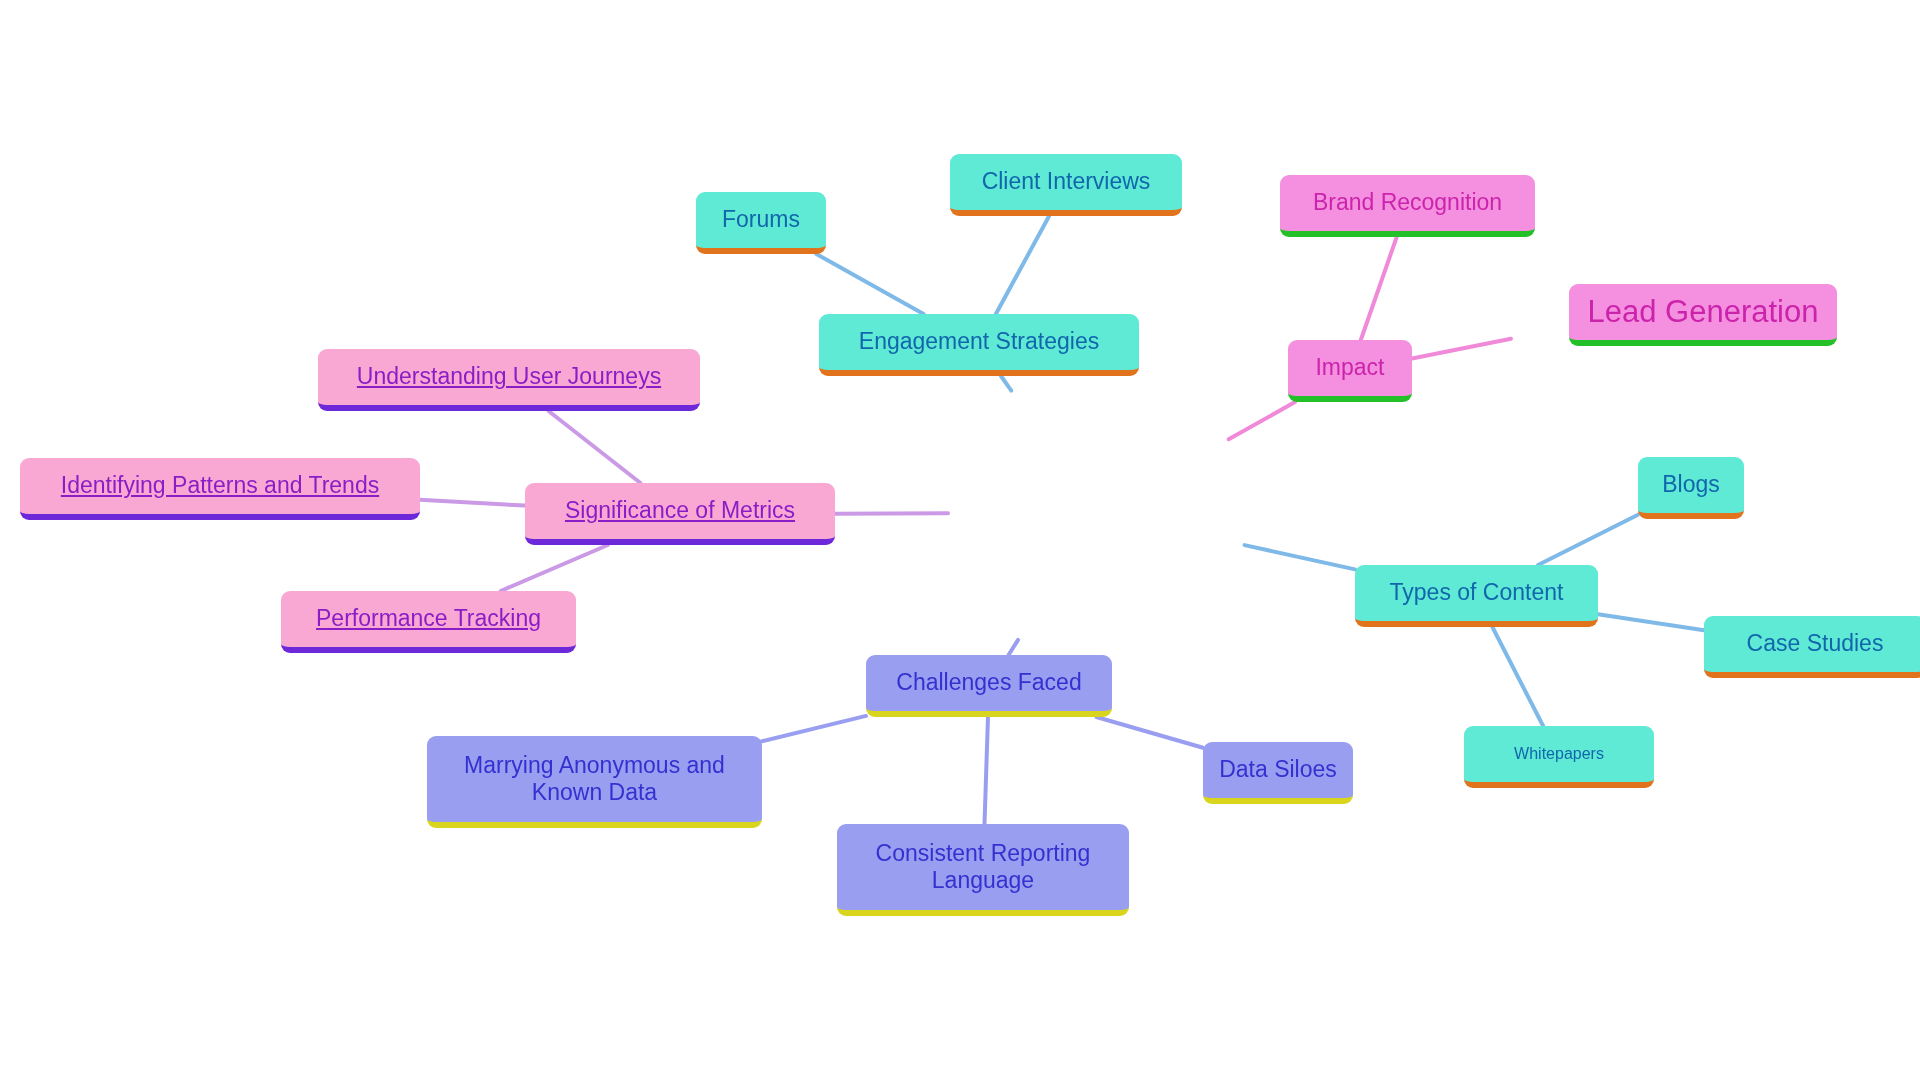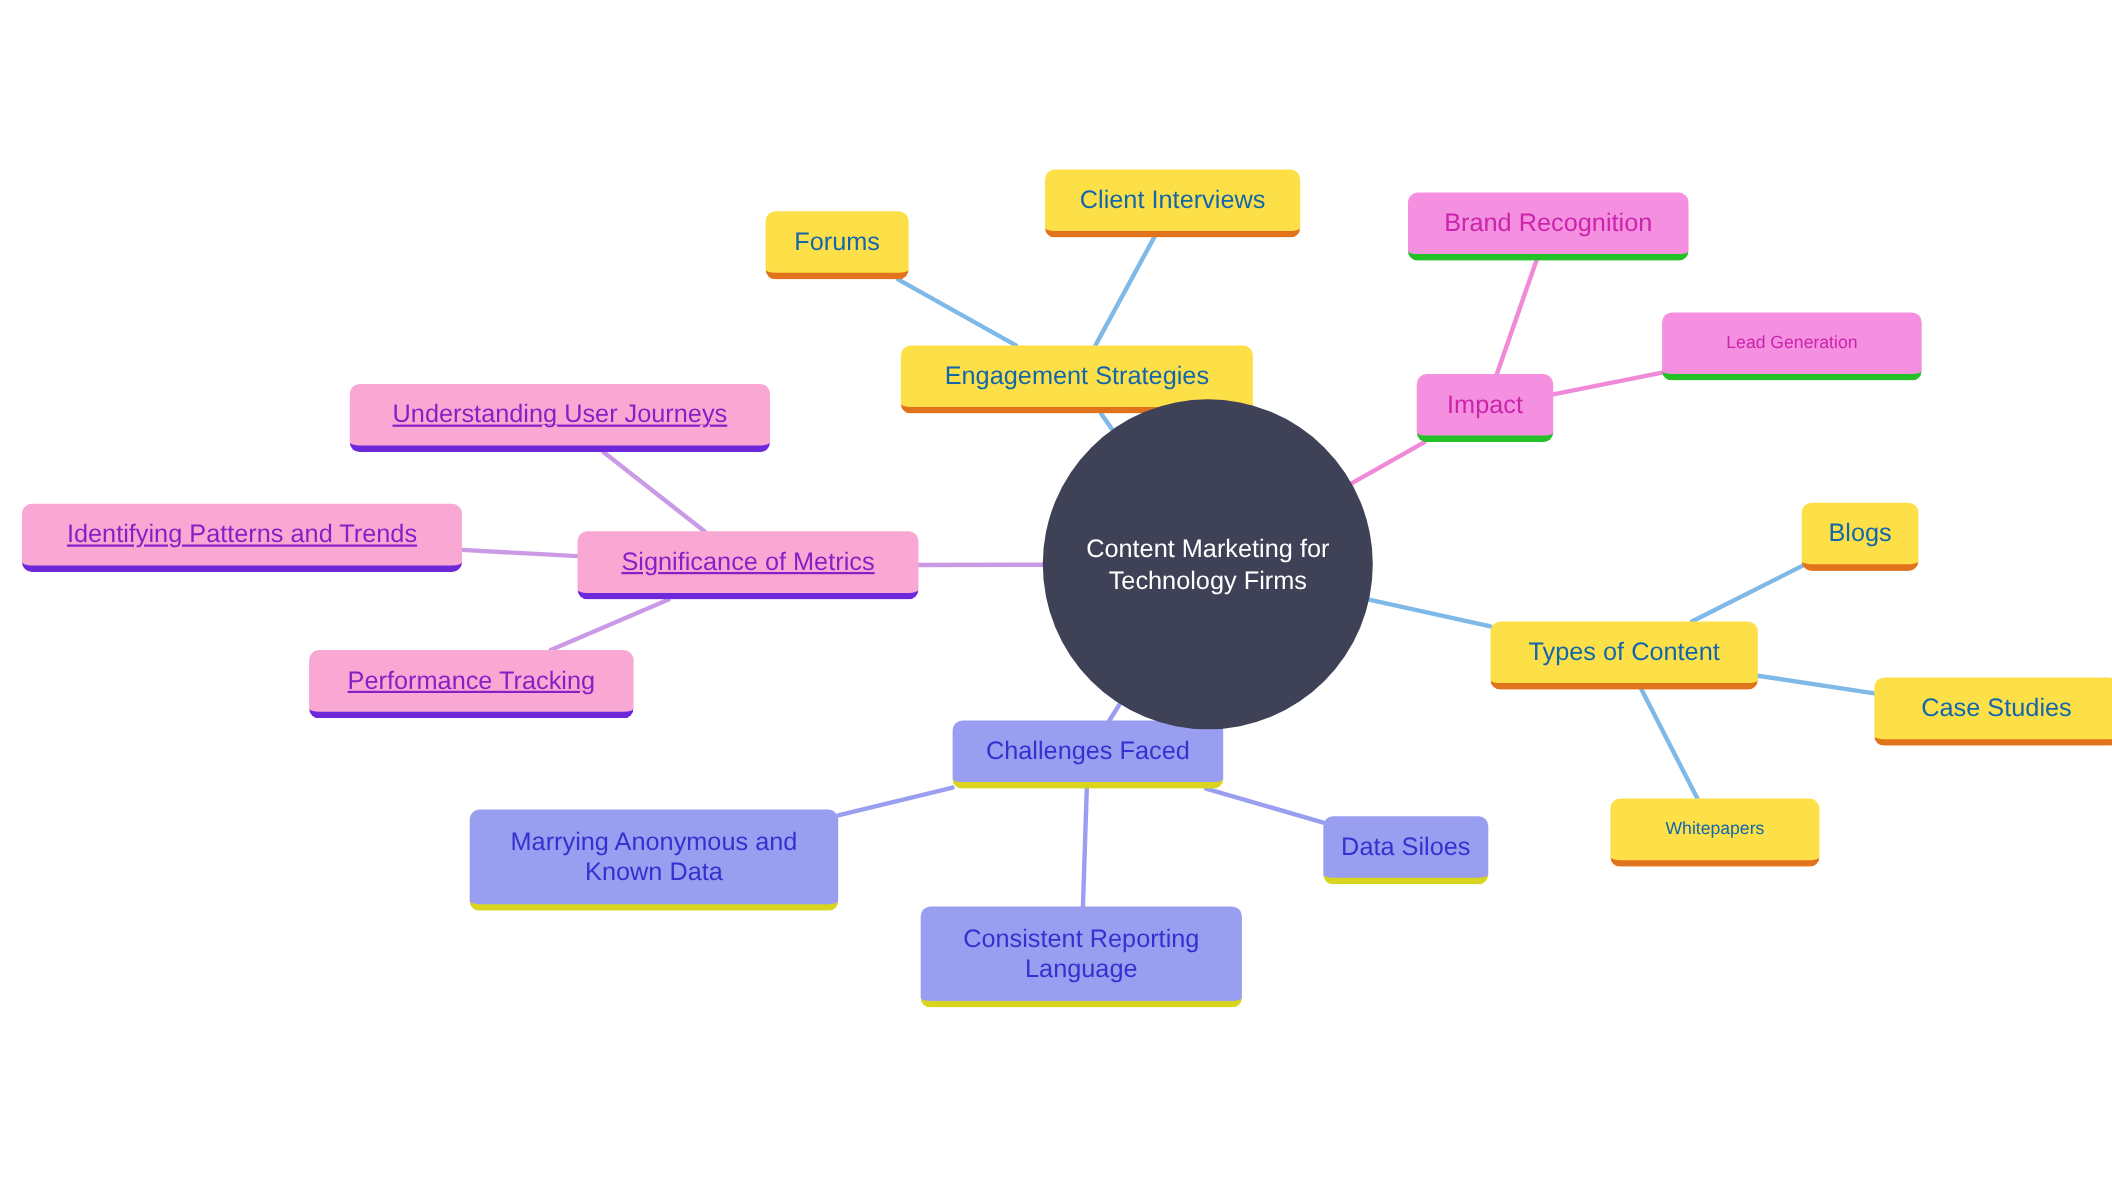--- a/index.html
+++ b/index.html
@@ -27,21 +27,21 @@
     box-sizing: border-box;
     border-radius: 9px;
     display: flex;
     align-items: center;
     justify-content: center;
     text-align: center;
     line-height: 1.18;
     white-space: pre-line;
     z-index: 5;
   }
-  .node.blue  { background: #fde047; color: #1266ac; border-bottom: 6px solid #e2731d; }
+  .node.blue  { background: #5eead4; color: #1266ac; border-bottom: 6px solid #e2731d; }
   .node.pink  { background: #f490df; color: #cb23ab; border-bottom: 6px solid #23c028; }
   .node.purple{ background: #f9a8d4; color: #8a1dc6; border-bottom: 6px solid #6d28d9; text-decoration: underline; }
   .node.indigo{ background: #9a9ef1; color: #3530cf; border-bottom: 6px solid #d9d51f; }
 
   .central {
     position: absolute;
     border-radius: 50%;
     background: #3f4157;
     color: #ffffff;
     display: flex;
@@ -75,34 +75,30 @@
       <line x1="948.0004292465721" y1="513.3588506477355" x2="835" y2="513.6291866028708" stroke="#cb9ae6" stroke-width="4" stroke-linecap="round"></line>
       <line x1="640.4402985074627" y1="483" x2="548.5597014925373" y2="411" stroke="#cb9ae6" stroke-width="4" stroke-linecap="round"></line>
       <line x1="525" y1="505.57608695652175" x2="420" y2="499.8695652173913" stroke="#cb9ae6" stroke-width="4" stroke-linecap="round"></line>
       <line x1="607.8101851851852" y1="545" x2="500.6898148148148" y2="591" stroke="#cb9ae6" stroke-width="4" stroke-linecap="round"></line>
     </svg>
   <div id="nodes-layer">
       <div class="node blue" style="left: 696px; top: 192px; width: 130px; height: 62px; font-size: 23px; text-align: center;"><span>Forums</span></div>
       <div class="node blue" style="left: 950px; top: 154px; width: 232px; height: 62px; font-size: 23px;"><span>Client Interviews</span></div>
       <div class="node blue" style="left: 819px; top: 314px; width: 320px; height: 62px; font-size: 23px;"><span>Engagement Strategies</span></div>
       <div class="node pink" style="left: 1280px; top: 175px; width: 255px; height: 62px; font-size: 23px; align-items: center;"><span>Brand Recognition</span></div>
-      <div class="node pink" style="left: 1511px; top: 284px; width: 236px; height: 62px; font-size: 16px;"><span>Lead Generation</span></div>
+      <div class="node pink" style="left: 1569px; top: 284px; width: 268px; height: 62px; font-size: 31px;"><span>Lead Generation</span></div>
       <div class="node pink" style="left: 1288px; top: 340px; width: 124px; height: 62px; font-size: 23px;"><span>Impact</span></div>
       <div class="node blue" style="left: 1355px; top: 565px; width: 243px; height: 62px; font-size: 23px; justify-content: center;"><span>Types of Content</span></div>
       <div class="node blue" style="left: 1638px; top: 457px; width: 106px; height: 62px; font-size: 23px;"><span>Blogs</span></div>
       <div class="node blue" style="left: 1704px; top: 616px; width: 222px; height: 62px; font-size: 23px;"><span>Case Studies</span></div>
       <div class="node blue" style="left: 1464px; top: 726px; width: 190px; height: 62px; font-size: 16px;"><span>Whitepapers</span></div>
       <div class="node indigo" style="left: 866px; top: 655px; width: 246px; height: 62px; font-size: 23px;"><span>Challenges Faced</span></div>
       <div class="node indigo" style="left: 1203px; top: 742px; width: 150px; height: 62px; font-size: 23px;"><span>Data Siloes</span></div>
       <div class="node indigo" style="left: 427px; top: 736px; width: 335px; height: 92px; font-size: 23px;"><span>Marrying Anonymous and
 Known Data</span></div>
       <div class="node indigo" style="left: 837px; top: 824px; width: 292px; height: 92px; font-size: 23px;"><span>Consistent Reporting
 Language</span></div>
       <div class="node purple" style="left: 281px; top: 591px; width: 295px; height: 62px; font-size: 23px;"><span>Performance Tracking</span></div>
       <div class="node purple" style="left: 20px; top: 458px; width: 400px; height: 62px; font-size: 23px;"><span>Identifying Patterns and Trends</span></div>
       <div class="node purple" style="left: 318px; top: 349px; width: 382px; height: 62px; font-size: 23px;"><span>Understanding User Journeys</span></div>
       <div class="node purple" style="left: 525px; top: 483px; width: 310px; height: 62px; font-size: 23px;"><span>Significance of Metrics</span></div>
     </div>
-  <div class="central" id="central-node" style="left: 948px; top: 363px; width: 300px; height: 300px; font-size: 23px;">
-    <span>Content Marketing for
-Technology Firms</span>
-  </div>
 </div>
 
 </body></html>

